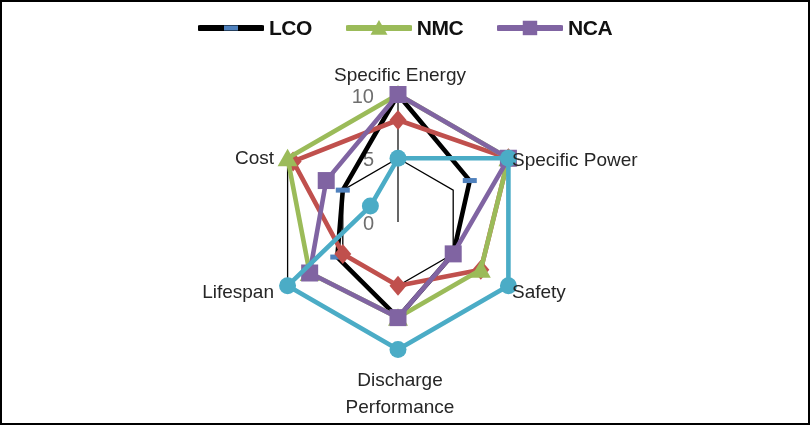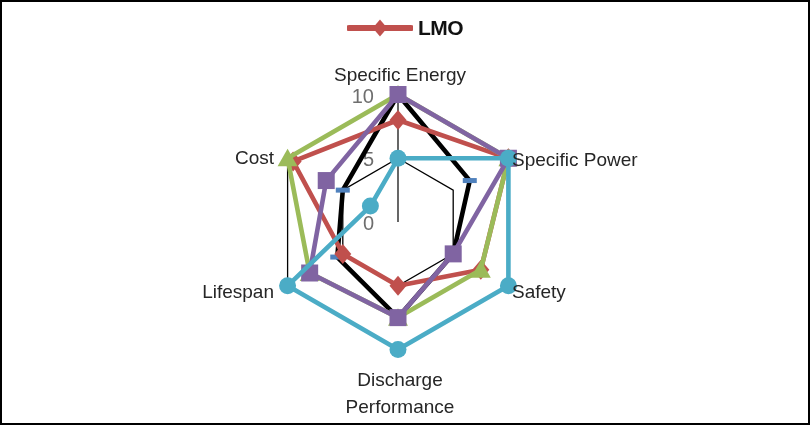--- a/index.html
+++ b/index.html
@@ -22,24 +22,38 @@
   .tick-label{font-size:20px;fill:#6e6e6e;}
   .axis-title{font-size:19px;fill:#262626;}
 </style>
 </head>
 <body>
 
 <div class="figure">
   <div class="legend" id="legend">
       <div class="legend-item">
         <span class="legend-sample"><svg width="66" height="22" viewBox="0 0 66 22">
-            <line x1="2" y1="11" x2="64" y2="11" stroke="#C0504D" stroke-width="6" stroke-linecap="round"></line>
-            <polygon points="33,1 41.5,11 33,21 24.5,11" fill="#C0504D" transform="scale(0.85) translate(5.8,1.9)"></polygon>
+            <line x1="2" y1="11" x2="64" y2="11" stroke="#000000" stroke-width="6" stroke-linecap="round"></line>
+            <rect x="26" y="8.5" width="14" height="5" fill="#4F81BD"></rect>
           </svg></span>
-        <span class="legend-label">LMO</span>
+        <span class="legend-label">LCO</span>
+      </div>
+      <div class="legend-item">
+        <span class="legend-sample"><svg width="66" height="22" viewBox="0 0 66 22">
+            <line x1="2" y1="11" x2="64" y2="11" stroke="#9BBB59" stroke-width="6" stroke-linecap="round"></line>
+            <polygon points="33,1.5 43,19 23,19" fill="#9BBB59" transform="scale(0.85) translate(5.8,1.9)"></polygon>
+          </svg></span>
+        <span class="legend-label">NMC</span>
+      </div>
+      <div class="legend-item">
+        <span class="legend-sample"><svg width="66" height="22" viewBox="0 0 66 22">
+            <line x1="2" y1="11" x2="64" y2="11" stroke="#8064A2" stroke-width="6" stroke-linecap="round"></line>
+            <rect x="24.5" y="2.5" width="17" height="17" fill="#8064A2" transform="scale(0.85) translate(5.8,1.9)"></rect>
+          </svg></span>
+        <span class="legend-label">NCA</span>
       </div>
     </div>
   <svg id="radar" class="chart-svg" width="806" height="421" viewBox="0 0 806 421">
       <polygon points="396.0,156.3 451.2,188.1 451.2,251.9 396.0,283.8 340.8,251.9 340.8,188.1" fill="none" stroke="#000000" stroke-width="1.3"></polygon>
       <polygon points="396.0,92.5 506.4,156.3 506.4,283.8 396.0,347.5 285.6,283.8 285.6,156.3" fill="none" stroke="#000000" stroke-width="1.3"></polygon>
       <line x1="396" y1="220" x2="396" y2="92.5" stroke="#000" stroke-width="1.2"></line>
       <text x="372" y="228" text-anchor="end" class="tick-label">0</text>
       <text x="372" y="164.25" text-anchor="end" class="tick-label">5</text>
       <text x="372" y="100.5" text-anchor="end" class="tick-label">10</text>
       <g>

